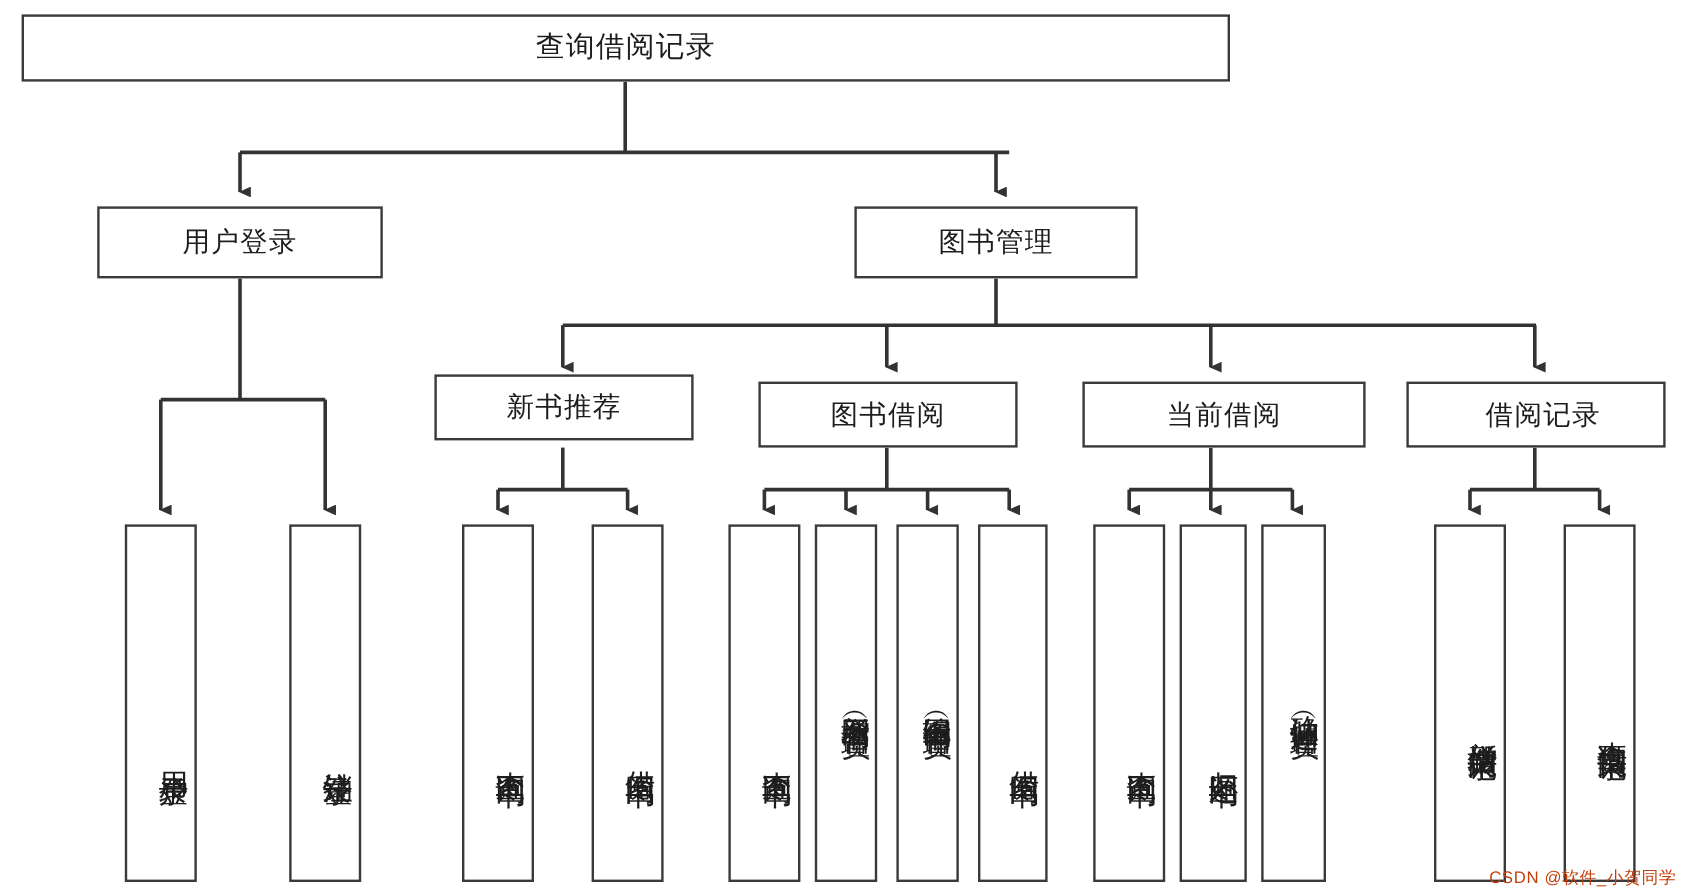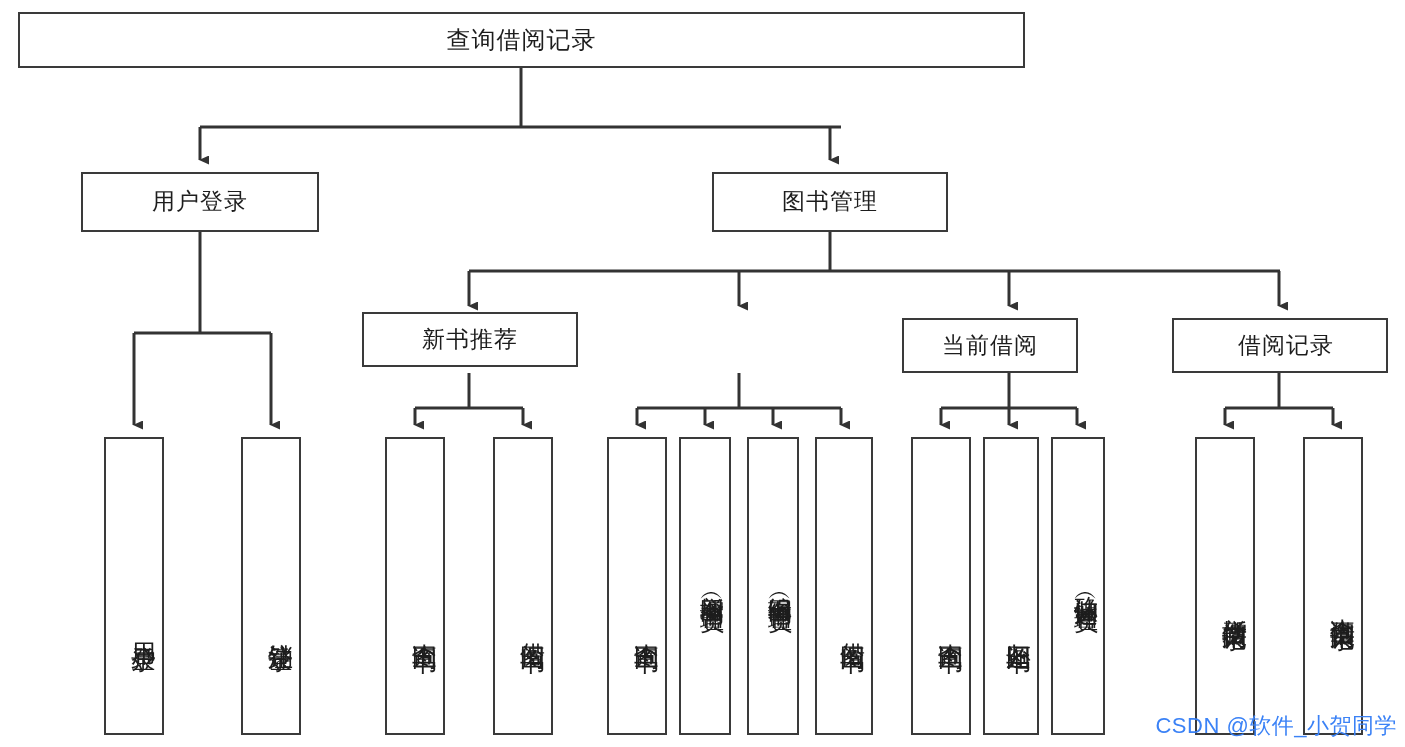--- a/index.html
+++ b/index.html
@@ -10,22 +10,22 @@
   .node{position:absolute;box-sizing:border-box;background:#ffffff;
         border:2.5px solid #3a3a3a;display:flex;align-items:center;
         justify-content:center;color:#1d1d1d;}
   .node.horiz{font-size:23px;line-height:1.1;letter-spacing:1px;}
   .node.root{font-size:24px;}
   .node.leaf{writing-mode:vertical-rl;text-orientation:upright;
              font-size:25px;line-height:1.45;letter-spacing:2px;
              padding-top:6px;padding-bottom:6px;align-items:flex-start;
              justify-content:center;}
   .node.leaf.tall{align-items:flex-start;}
-  .watermark{position:absolute;right:8px;bottom:6px;font-size:22px;
-             color:#3b82f6;letter-spacing:0.5px;white-space:nowrap;}
+  .watermark{position:absolute;right:8px;bottom:6px;font-size:14px;
+             color:#c2410c;letter-spacing:0.5px;white-space:nowrap;}
 </style>
 </head>
 <body>
 
 <div id="stage">
 
   <svg class="links" viewBox="0 0 1405 747" xmlns="http://www.w3.org/2000/svg">
     <defs>
       <marker id="arrow" markerWidth="9" markerHeight="10" refX="4.5" refY="9" orient="auto" markerUnits="userSpaceOnUse">
         <path d="M0,0 L9,0 L4.5,10 Z" fill="#333333"></path>
@@ -74,21 +74,22 @@
       <path d="M1333,408 L1333,425" marker-end="url(#arrow)"></path>
     </g>
   </svg>
 
   <div class="node horiz root" style="left:18px;top:12px;width:1007px;height:56px;">查询借阅记录</div>
 
   <div class="node horiz" style="left:81px;top:172px;width:238px;height:60px;">用户登录</div>
   <div class="node horiz" style="left:712px;top:172px;width:236px;height:60px;">图书管理</div>
 
   <div class="node horiz" style="left:362px;top:312px;width:216px;height:55px;">新书推荐</div>
-  <div class="node horiz" style="left:902px;top:318px;width:176px;height:55px;text-align:right;">当前借阅</div>
+  <div class="node horiz" style="left:632px;top:318px;width:216px;height:55px;">图书借阅</div>
+  <div class="node horiz" style="left:902px;top:318px;width:236px;height:55px;text-align:right;">当前借阅</div>
   <div class="node horiz" style="left:1172px;top:318px;width:216px;height:55px;padding-left:12px;">借阅记录</div>
 
   <div class="node leaf" style="left:104px;top:437px;width:60px;height:298px;padding-top:88px;">用户登录</div>
   <div class="node leaf" style="left:241px;top:437px;width:60px;height:298px;padding-top:88px;">注销登录</div>
 
   <div class="node leaf" style="left:385px;top:437px;width:60px;height:298px;padding-top:88px;">查询图书</div>
   <div class="node leaf" style="left:493px;top:437px;width:60px;height:298px;padding-top:88px;">借阅图书</div>
 
   <div class="node leaf" style="left:607px;top:437px;width:60px;height:298px;padding-top:88px;">查询图书</div>
   <div class="node leaf tall" style="left:679px;top:437px;width:52px;height:298px;padding-top:6px;font-size:24px;">新增图书（管理员）</div>

